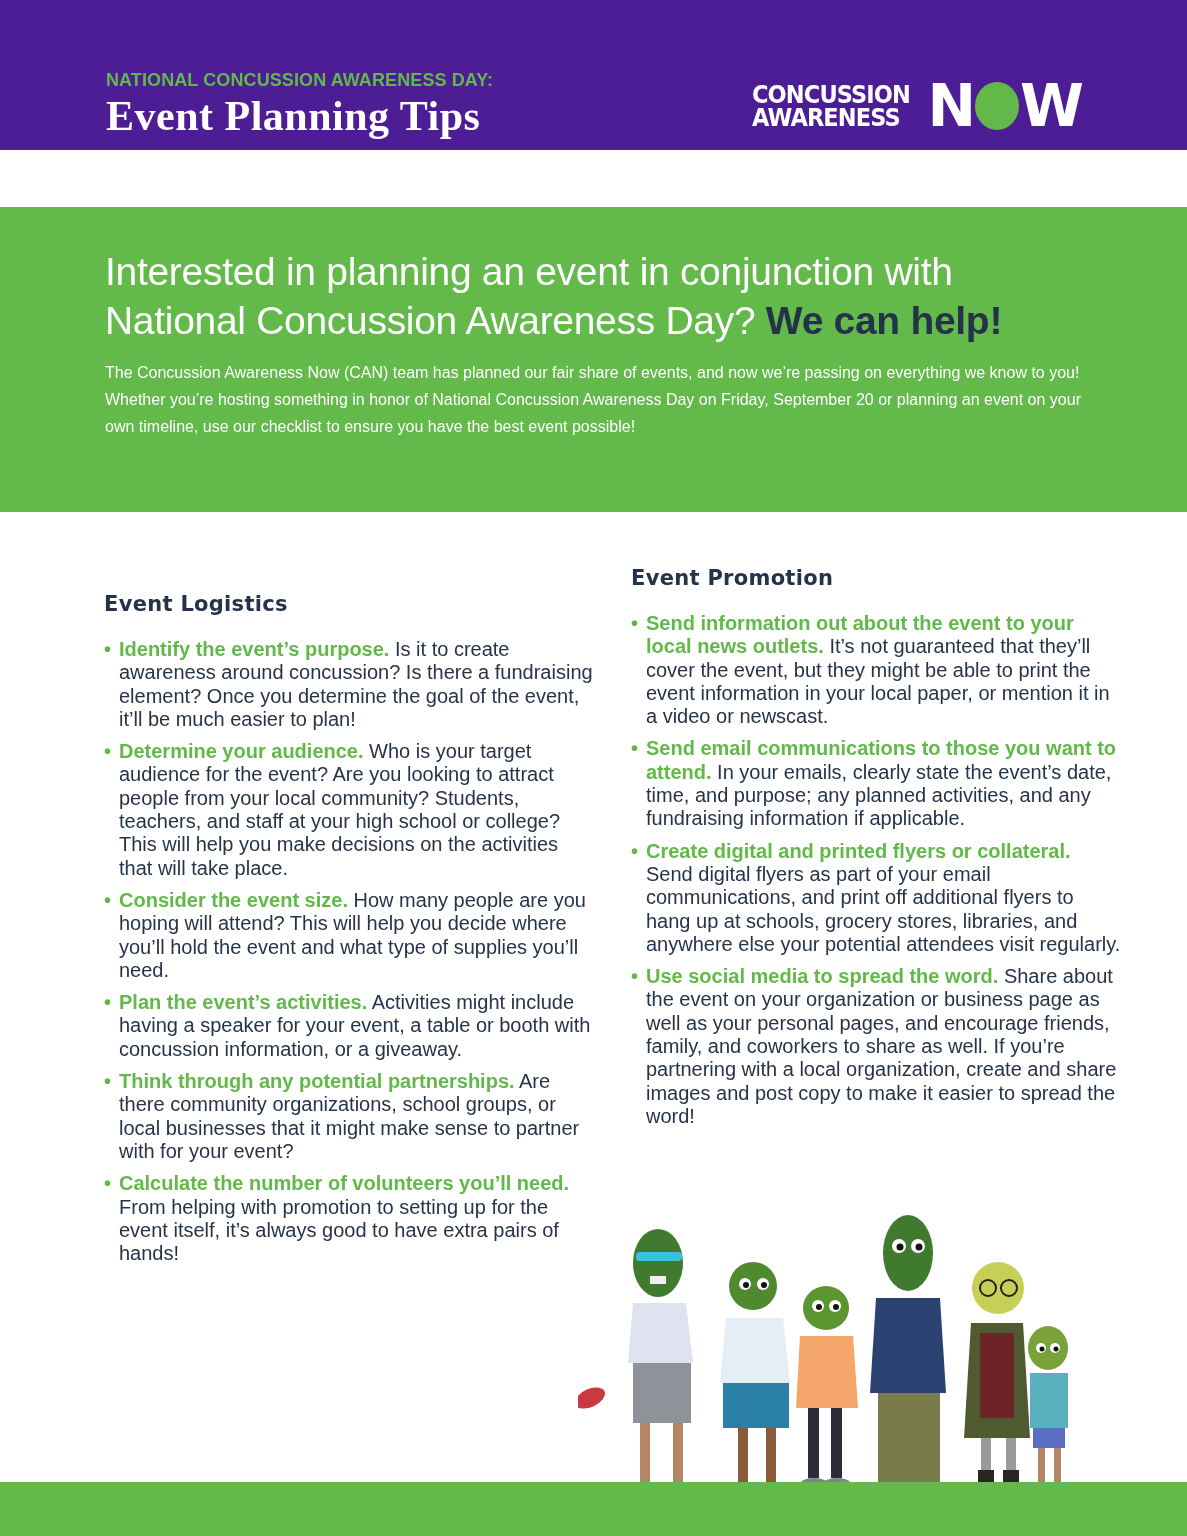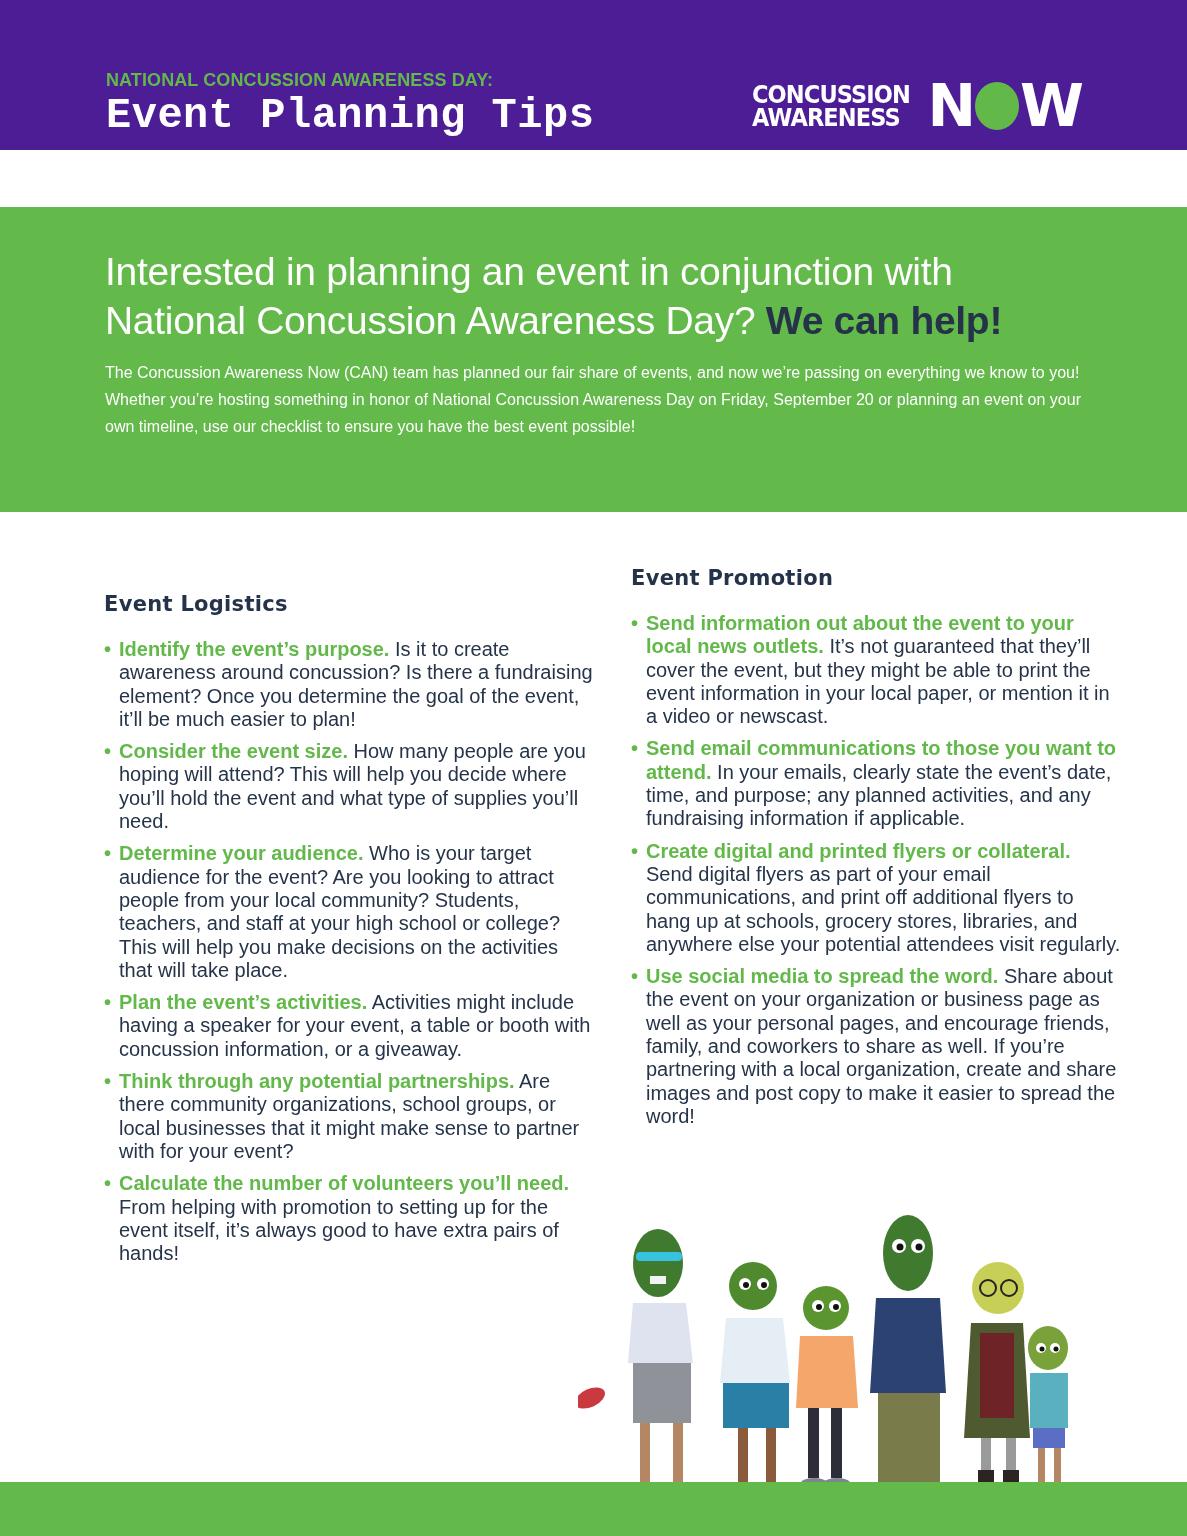--- a/index.html
+++ b/index.html
@@ -1,21 +1,21 @@
 <!DOCTYPE html>
 <html><head>
 <meta charset="utf-8">
 <style>
   * { box-sizing: border-box; margin: 0; padding: 0; }
   html, body { width: 1187px; height: 1536px; overflow: hidden; background: #ffffff; }
   body { position: relative; font-family: "Liberation Sans", "DejaVu Sans", sans-serif; color: #263449; }
 
   .header { position: absolute; left: 0; top: 0; width: 1187px; height: 150px; background: #4c1d95; }
   .header .eyebrow { position: absolute; left: 106px; top: 70px; font-size: 18px; font-weight: 700; color: #62b94a; letter-spacing: 0.1px; white-space: nowrap; }
-  .header .title { position: absolute; left: 106px; top: 92px; font-size: 42px; font-weight: 700; color: #ffffff; letter-spacing: 0.5px; white-space: nowrap; font-family: Liberation Mono, monospace; }
+  .header .title { position: absolute; left: 106px; top: 92px; font-size: 42px; font-weight: 700; color: #ffffff; letter-spacing: 0.5px; white-space: nowrap; font-family: Liberation Serif, serif; }
 
   .logo { position: absolute; left: 712px; top: 80px; height: 52px; display: flex; align-items: center; margin-left: 40px; }
   .logo .stack { display: flex; flex-direction: column; justify-content: center; line-height: 23px; margin-right: 8px; }
   .logo .stack span { font-size: 25px; font-weight: 900; color: #ffffff; letter-spacing: -1px; font-family: "DejaVu Sans", sans-serif; transform: scaleX(0.9); transform-origin: left; display: block; }
   .logo .now { display: flex; align-items: center; font-size: 58px; font-weight: 900; color: #ffffff; letter-spacing: -2px; font-family: "DejaVu Sans", sans-serif; line-height: 50px; margin-left: -8px; }
   .logo .now .o { display: inline-block; width: 44px; height: 48px; border-radius: 50%; background: #62b94a; margin: 0 1px; }
 
   .band { position: absolute; left: 0; top: 207px; width: 1187px; height: 305px; background: #63b94a; }
   .band .headline { position: absolute; left: 105px; top: 40px; width: 1000px; font-size: 39px; line-height: 49px; color: #ffffff; font-weight: 400; letter-spacing: -0.3px; }
   .band .headline .strong { color: #243349; font-weight: 900; }
@@ -58,22 +58,22 @@
     <span>National Concussion Awareness Day?</span>
     <span class="strong">We can help!</span>
   </div>
   <p class="intro">The Concussion Awareness Now (CAN) team has planned our fair share of events, and now we’re passing on everything we know to you! Whether you’re hosting something in honor of National Concussion Awareness Day on Friday, September 20 or planning an event on your own timeline, use our checklist to ensure you have the best event possible!</p>
 </div>
 
 <div class="col left">
   <h2>Event Logistics</h2>
   <ul>
     <li><span class="lead">Identify the event’s purpose.</span><span> Is it to create awareness around concussion? Is there a fundraising element? Once you determine the goal of the event, it’ll be much easier to plan!</span></li>
+    <li><span class="lead">Determine your audience.</span><span> Who is your target audience for the event? Are you looking to attract people from your local community? Students, teachers, and staff at your high school or college? This will help you make decisions on the activities that will take place.</span></li>
     <li><span class="lead">Consider the event size.</span><span> How many people are you hoping will attend? This will help you decide where you’ll hold the event and what type of supplies you’ll need.</span></li>
-    <li><span class="lead">Determine your audience.</span><span> Who is your target audience for the event? Are you looking to attract people from your local community? Students, teachers, and staff at your high school or college? This will help you make decisions on the activities that will take place.</span></li>
     <li><span class="lead">Plan the event’s activities.</span><span> Activities might include having a speaker for your event, a table or booth with concussion information, or a giveaway.</span></li>
     <li><span class="lead">Think through any potential partnerships.</span><span> Are there community organizations, school groups, or local businesses that it might make sense to partner with for your event?</span></li>
     <li><span class="lead">Calculate the number of volunteers you’ll need.</span><span> From helping with promotion to setting up for the event itself, it’s always good to have extra pairs of hands!</span></li>
   </ul>
 </div>
 
 <div class="col right">
   <h2>Event Promotion</h2>
   <ul>
     <li><span class="lead">Send information out about the event to your local news outlets.</span><span> It’s not guaranteed that they’ll cover the event, but they might be able to print the event information in your local paper, or mention it in a video or newscast.</span></li>

